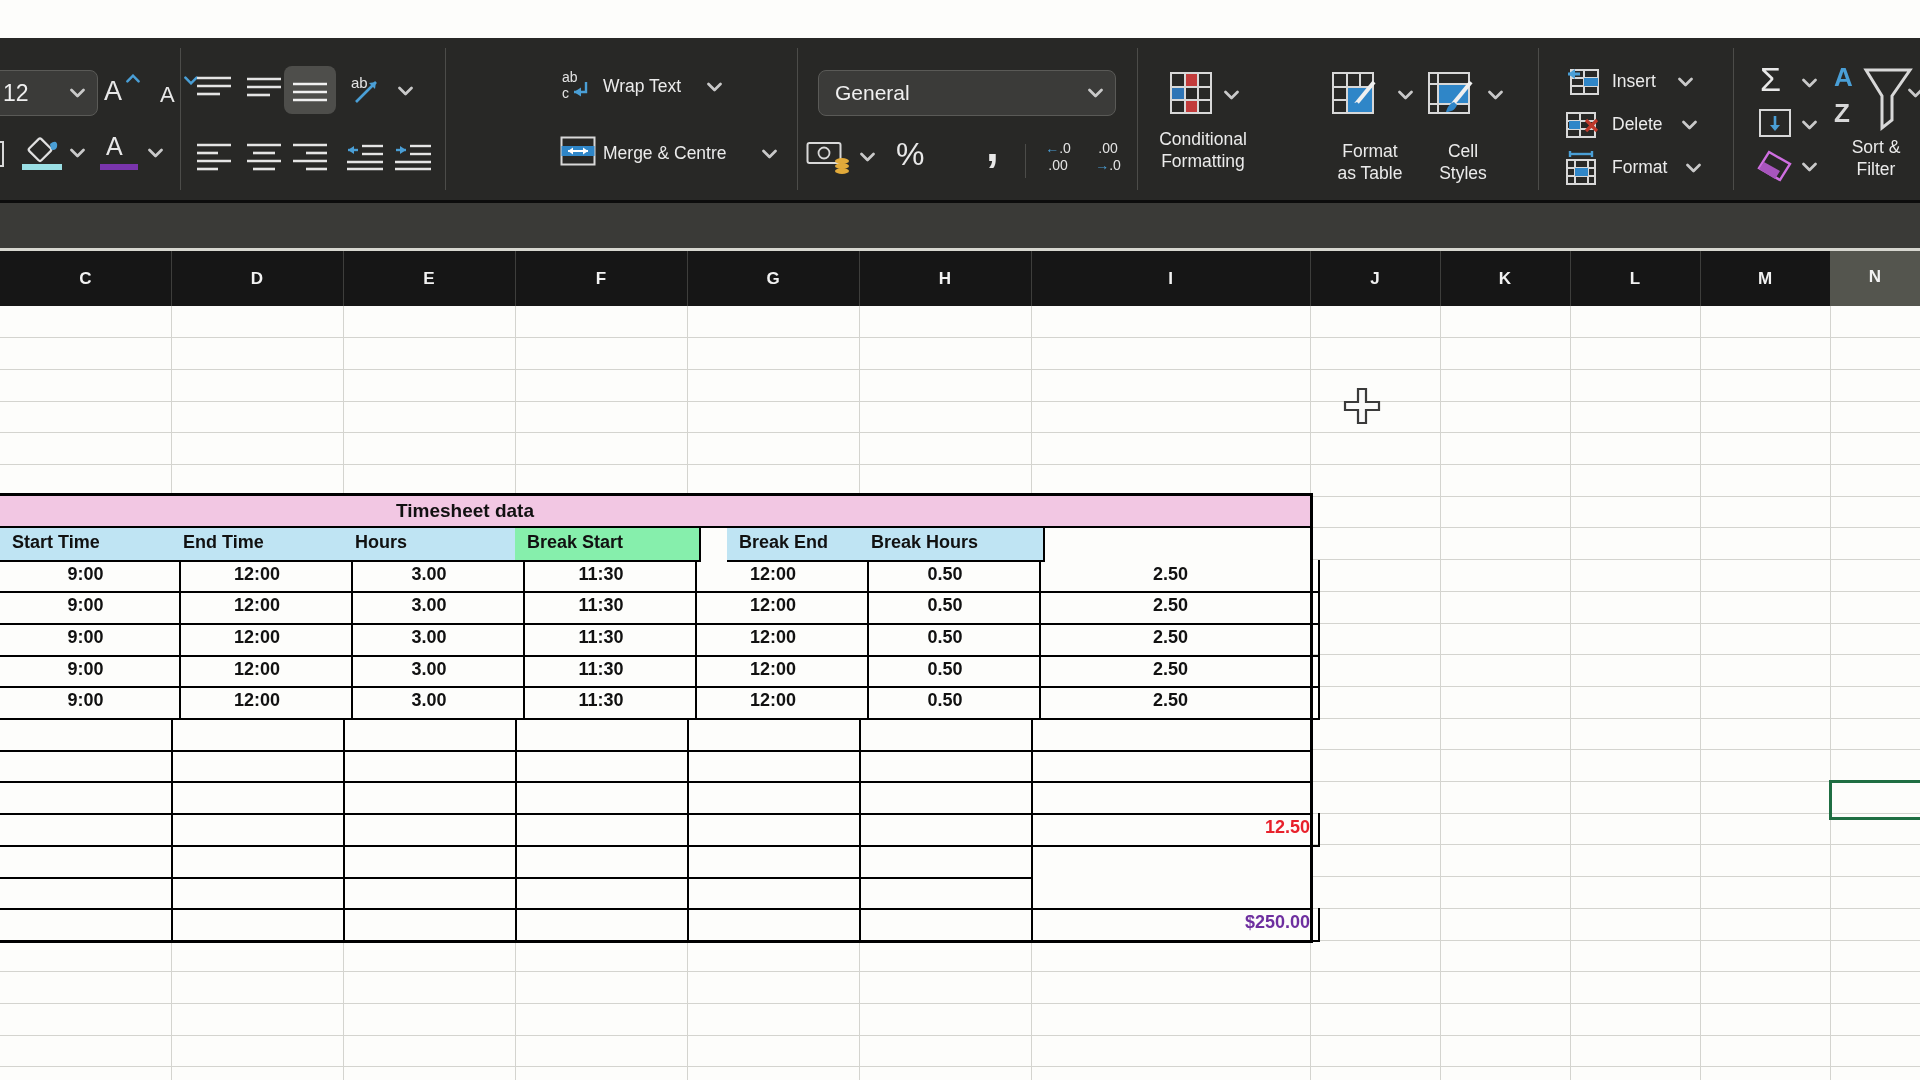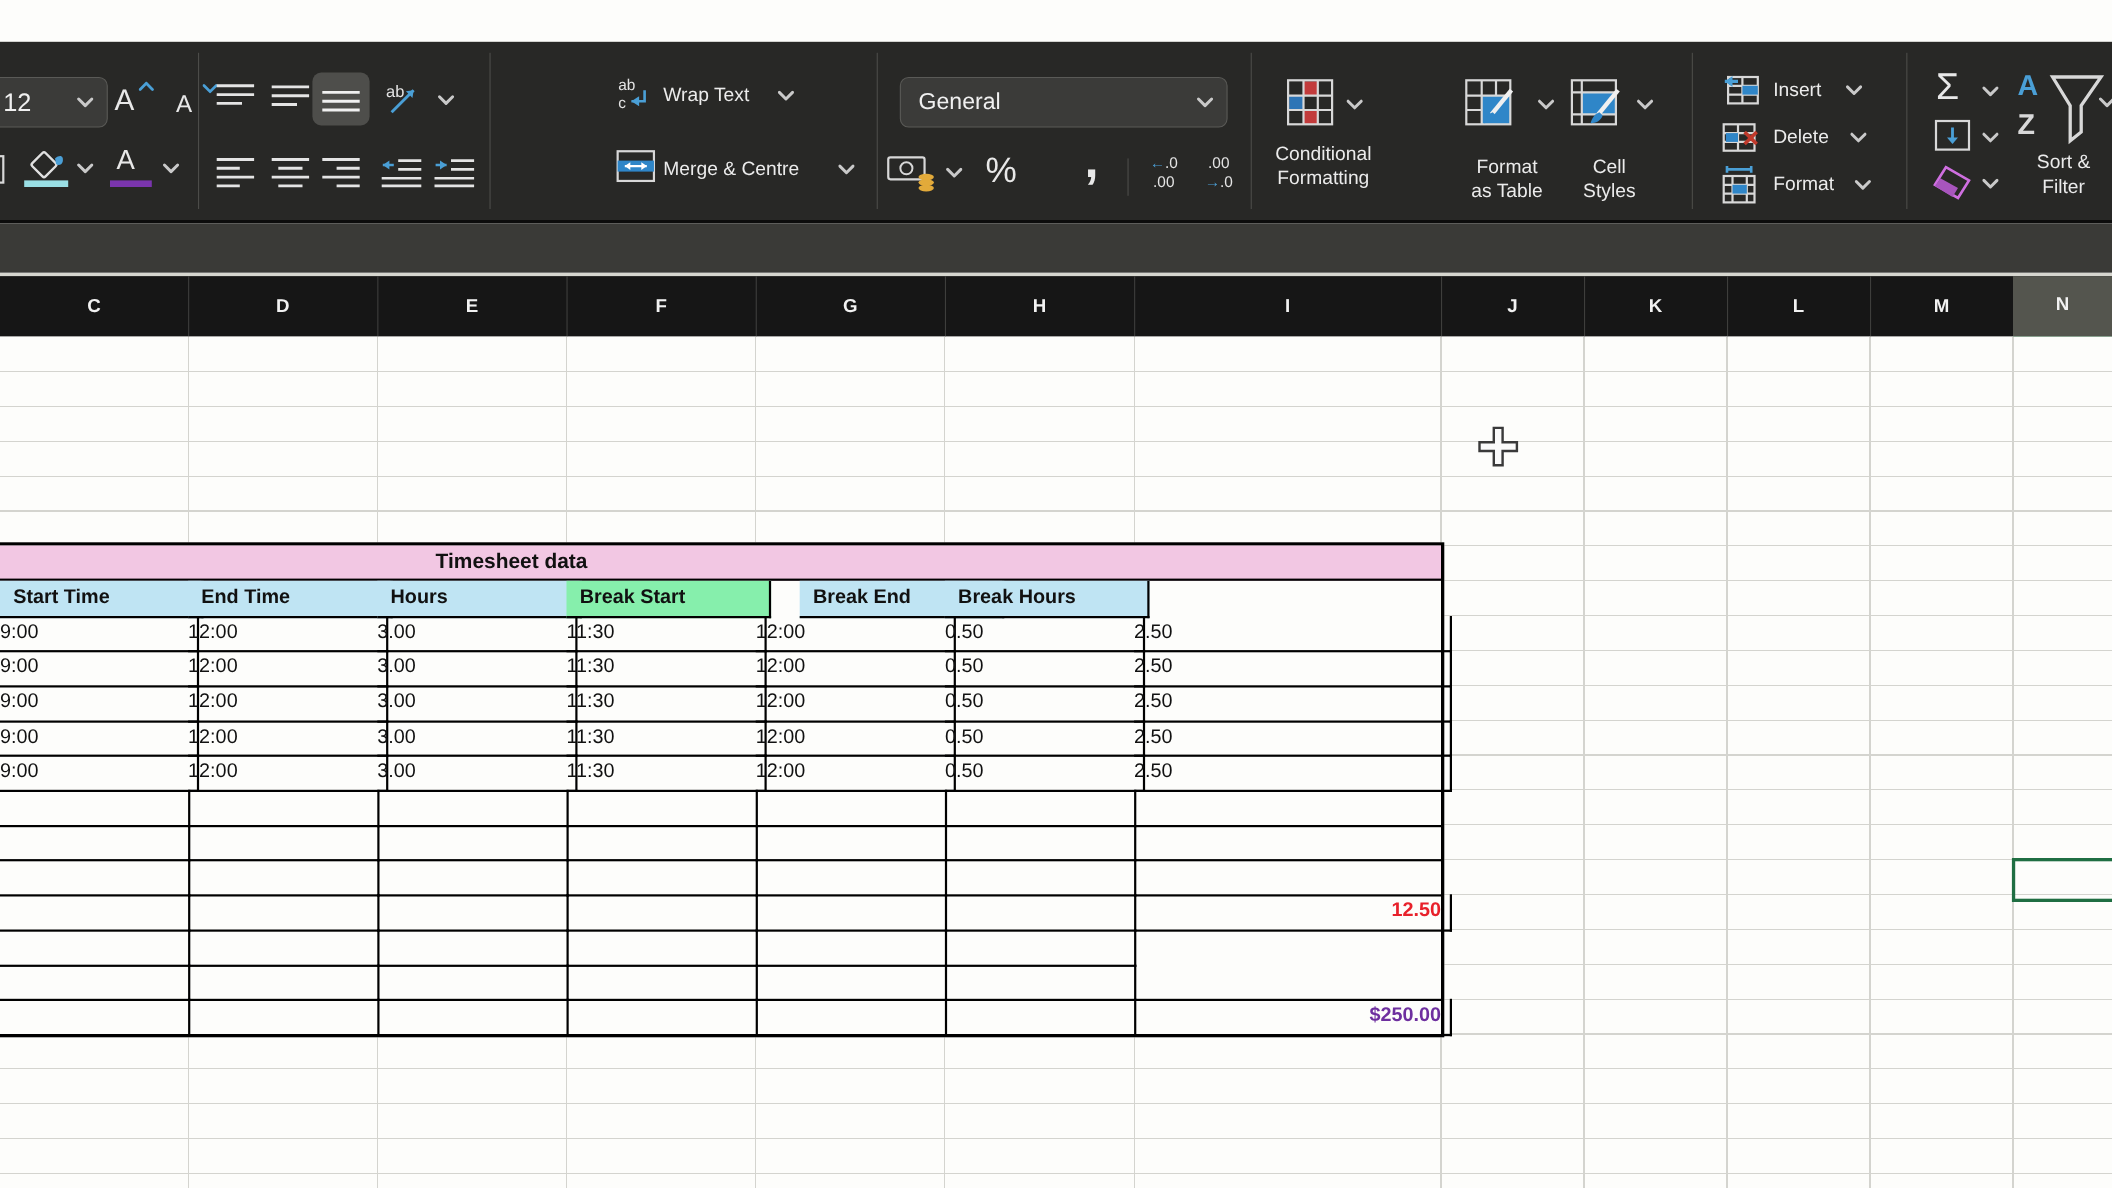--- a/index.html
+++ b/index.html
@@ -42,21 +42,21 @@
   .colh.sel{background:#54554e;border-bottom:4px solid #1f7a45;line-height:51px;}
 
   
   .sheet{position:absolute;left:0;top:306px;width:1920px;height:774px;background:#fdfdfb;}
   .gridsvg{position:absolute;left:0;top:0;}
   .gridsvg line{stroke:#d4d4cf;stroke-width:1;shape-rendering:crispEdges;}
   .ts-table{position:absolute;border:3px solid #000;background:#fdfdfb;}
   .tcell{position:absolute;border-right:2px solid #000;border-bottom:2px solid #000;
          font-size:18px;color:#111;overflow:hidden;white-space:nowrap;}
   .tcell.hdr{font-weight:700;padding-left:12px;}
-  .tcell.num{text-align:left;padding-right:8px;font-weight:400;}
+  .tcell.num{text-align:center;padding-right:8px;font-weight:700;}
   .tcell.sum{text-align:right;padding-right:8px;font-weight:700;}
   .trow-title{position:absolute;border-bottom:2px solid #000;}
   .trow-title span{position:absolute;left:0;width:930px;text-align:center;font-weight:700;font-size:19px;color:#111;}
   .active-cell{position:absolute;border:3px solid #1f6e42;}
   .cursor{position:absolute;}
 </style>
 </head>
 <body>
 
 <div id="app">

